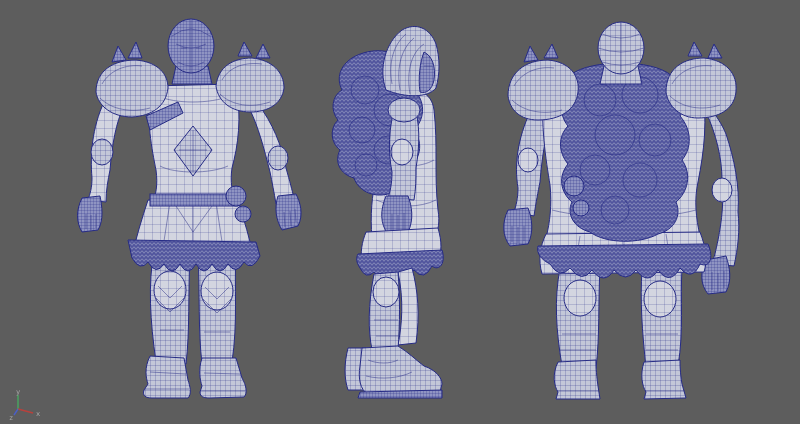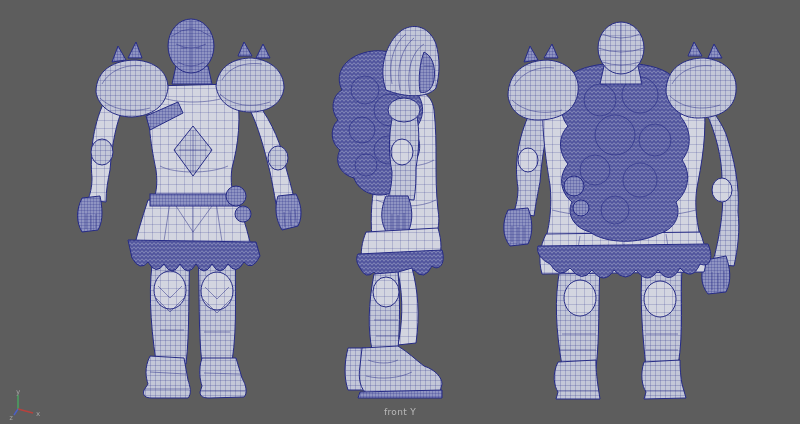--- a/index.html
+++ b/index.html
@@ -187,15 +187,14 @@
 
   <svg class="axis-gizmo" viewBox="0 0 36 33">
     <line x1="11" y1="21" x2="11" y2="7" stroke-width="1.4" stroke="#48a860"></line>
     <line x1="11" y1="21" x2="26" y2="25" stroke-width="1.4" stroke="#b8413c"></line>
     <line x1="11" y1="21" x2="7" y2="27" stroke-width="1.4" stroke="#4a5fc9"></line>
     <text x="9" y="6" fill="#a8a8a8">y</text>
     <text x="29" y="28" fill="#a8a8a8">x</text>
     <text x="2" y="32" fill="#a8a8a8">z</text>
   </svg>
 
-  <div class="cam-label">front Y</div>
 
 </div>
 
 </body></html>

